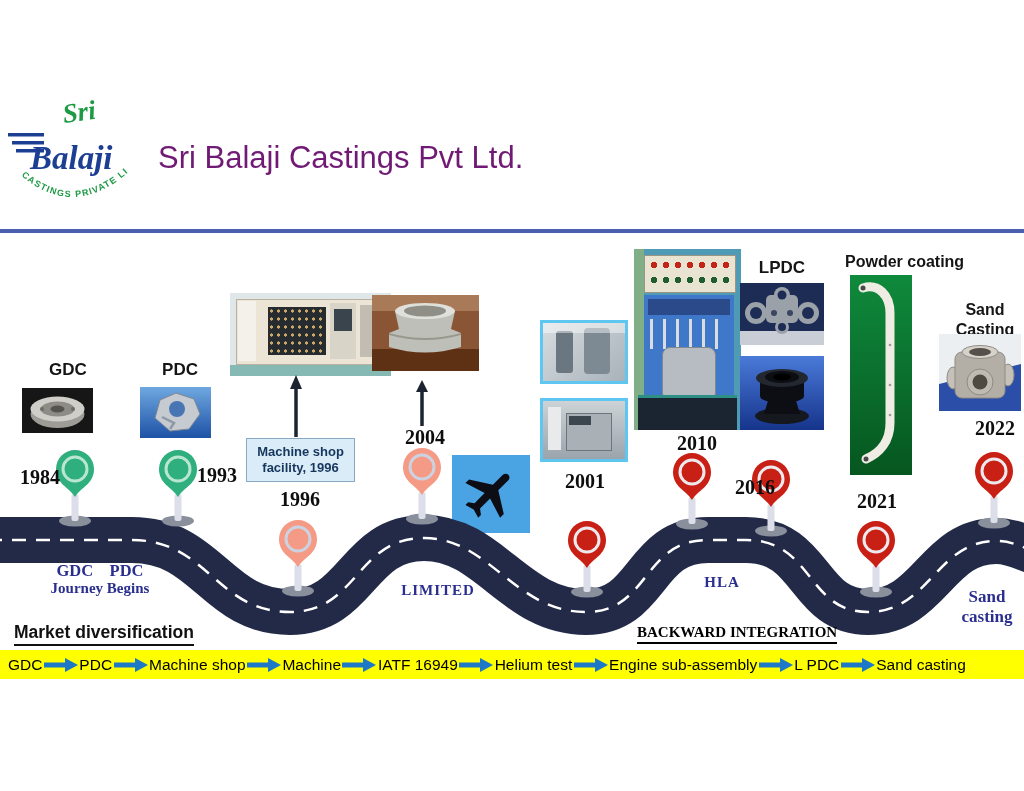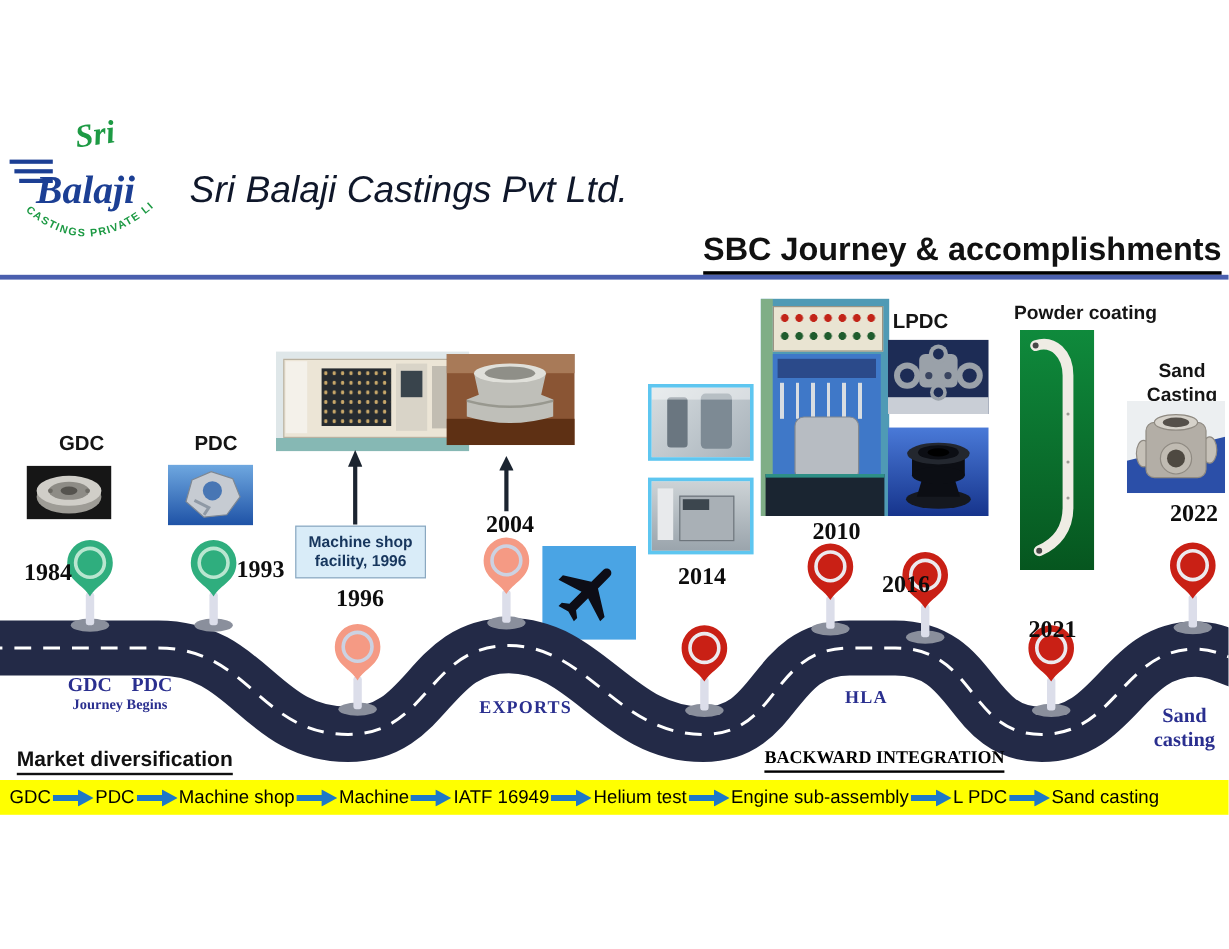--- a/index.html
+++ b/index.html
@@ -1,20 +1,20 @@
 <!DOCTYPE html>
 <html><head>
 <meta charset="utf-8">
 <style>
   html,body{margin:0;padding:0;background:#fff;}
   .slide{position:relative;width:1024px;height:791px;background:#fff;overflow:hidden;
          font-family:"Liberation Sans",sans-serif;color:#111;}
   .abs{position:absolute;}
   
-  .company-name{left:158px;top:140px;font-size:31px;color:#0f172a;font-style:italic;}
+  .company-name{left:158px;top:140px;font-size:31px;color:#701a75;}
   .slide-title{right:6px;top:193px;font-size:27px;font-weight:bold;
                border-bottom:3px solid #000;padding-bottom:2px;}
   .divider{left:0;top:229px;width:1024px;height:4px;background:#4a5fae;}
   
   .cap{font-weight:bold;color:#151515;}
   .photo{position:absolute;overflow:hidden;}
   .photo svg{display:block;}
   .blue-border{border:3px solid #5ec6f0;}
   
   .note-box{left:246px;top:438px;width:107px;height:42px;background:#d9ecf8;
@@ -58,21 +58,20 @@
       <defs>
           <path id="arcpath" d="M 12,88 Q 68,138 126,84" fill="none"></path>
         </defs>
       <text font-family="Liberation Sans,sans-serif" font-size="9" font-weight="bold" fill="#1d9a44" letter-spacing="1.2">
         <textPath href="#arcpath" startOffset="4"><tspan id="arc-tspan">CASTINGS PRIVATE LIMITED</tspan></textPath>
       </text>
     </svg>
   </div>
 
   <div class="abs company-name">Sri Balaji Castings Pvt Ltd.</div>
-  <div class="abs slide-title">SBC Journey &amp; accomplishments</div>
   <div class="abs divider"></div>
 
   <div class="abs cap" style="left:30px;top:360px;width:76px;text-align:center;font-size:17px;">GDC</div>
   <div class="photo" style="left:22px;top:388px;width:71px;height:45px;">
     <svg width="71" height="45" viewBox="0 0 71 45">
       <rect width="71" height="45" fill="#161616"></rect>
       <ellipse cx="35.5" cy="26" rx="27" ry="14" fill="#9e9c96"></ellipse>
       <ellipse cx="35.5" cy="21" rx="27" ry="12.5" fill="#d0cec8"></ellipse>
       <ellipse cx="35.5" cy="21" rx="17" ry="7.5" fill="#8e8c86"></ellipse>
       <ellipse cx="35.5" cy="21" rx="7" ry="3.5" fill="#55534e"></ellipse>
@@ -160,21 +159,21 @@
     <div class="abs" style="left:14px;top:26px;width:82px;height:10px;
          background-image:radial-gradient(circle,#1f5c2e 3px, rgba(0,0,0,0) 3.5px);background-size:12px 10px;"></div>
     <div class="abs" style="left:10px;top:46px;width:90px;height:100px;background:#3f78c8;"></div>
     <div class="abs" style="left:14px;top:50px;width:82px;height:16px;background:#2b4a8a;"></div>
     <div class="abs" style="left:16px;top:70px;width:78px;height:30px;
          background-image:repeating-linear-gradient(90deg,#d8dde2 0 3px, rgba(0,0,0,0) 3px 13px);"></div>
     <div class="abs" style="left:28px;top:98px;width:52px;height:52px;background:#b7bcc2;border-radius:8px;border:1px solid #828890;"></div>
     <div class="abs" style="left:4px;top:146px;width:99px;height:35px;background:#1a2531;border-top:3px solid #2e8f86;"></div>
   </div>
 
-  <div class="abs cap" style="left:744px;top:258px;width:76px;text-align:left;font-size:17px;">LPDC</div>
+  <div class="abs cap" style="left:744px;top:258px;width:76px;text-align:center;font-size:17px;">LPDC</div>
   <div class="photo" style="left:740px;top:283px;width:84px;height:62px;">
     <svg width="84" height="62" viewBox="0 0 84 62">
       <rect width="84" height="62" fill="#1d2c55"></rect>
       <rect y="48" width="84" height="14" fill="#c9ced6"></rect>
       <rect x="26" y="12" width="32" height="28" rx="5" fill="#9aa1a9"></rect>
       <circle cx="16" cy="30" r="11" fill="#9aa1a9"></circle>
         <circle cx="16" cy="30" r="6" fill="#1d2c55"></circle>
       <circle cx="68" cy="30" r="11" fill="#9aa1a9"></circle>
         <circle cx="68" cy="30" r="6" fill="#1d2c55"></circle>
       <circle cx="42" cy="12" r="8" fill="#9aa1a9"></circle>
@@ -278,54 +277,54 @@
           <path d="M 0,-24 C -6,-34 -19,-37 -19,-52 A 19,19 0 1 1 19,-52 C 19,-37 6,-34 0,-24 Z" fill="#f59a84"></path>
           <circle cx="0" cy="-52" r="12" fill="none" stroke="#ccd2e2" stroke-width="3"></circle>
         </svg></div>
       <div class="year-label" style="left: 425px; top: 426px;">2004</div>
       <div class="pin" style="left: 565px; top: 520px;"><svg width="44" height="78" viewBox="-22 -72 44 78">
           <ellipse cx="0" cy="0" rx="16" ry="5.5" fill="#8a8f9c"></ellipse>
           <rect x="-3.5" y="-27" width="7" height="27" rx="2" fill="#dcdeea"></rect>
           <path d="M 0,-24 C -6,-34 -19,-37 -19,-52 A 19,19 0 1 1 19,-52 C 19,-37 6,-34 0,-24 Z" fill="#c92015"></path>
           <circle cx="0" cy="-52" r="12" fill="none" stroke="#eceaee" stroke-width="3"></circle>
         </svg></div>
-      <div class="year-label" style="left: 585px; top: 470px;">2014</div>
+      <div class="year-label" style="left: 585px; top: 470px;">2001</div>
       <div class="pin" style="left: 670px; top: 452px;"><svg width="44" height="78" viewBox="-22 -72 44 78">
           <ellipse cx="0" cy="0" rx="16" ry="5.5" fill="#8a8f9c"></ellipse>
           <rect x="-3.5" y="-27" width="7" height="27" rx="2" fill="#dcdeea"></rect>
           <path d="M 0,-24 C -6,-34 -19,-37 -19,-52 A 19,19 0 1 1 19,-52 C 19,-37 6,-34 0,-24 Z" fill="#c92015"></path>
           <circle cx="0" cy="-52" r="12" fill="none" stroke="#eceaee" stroke-width="3"></circle>
         </svg></div>
       <div class="year-label" style="left: 697px; top: 432px;">2010</div>
       <div class="pin" style="left: 749px; top: 459px;"><svg width="44" height="78" viewBox="-22 -72 44 78">
           <ellipse cx="0" cy="0" rx="16" ry="5.5" fill="#8a8f9c"></ellipse>
           <rect x="-3.5" y="-27" width="7" height="27" rx="2" fill="#dcdeea"></rect>
           <path d="M 0,-24 C -6,-34 -19,-37 -19,-52 A 19,19 0 1 1 19,-52 C 19,-37 6,-34 0,-24 Z" fill="#c92015"></path>
           <circle cx="0" cy="-52" r="12" fill="none" stroke="#eceaee" stroke-width="3"></circle>
         </svg></div>
       <div class="year-label" style="left: 755px; top: 446px; margin-top: 30px;">2016</div>
       <div class="pin" style="left: 854px; top: 520px;"><svg width="44" height="78" viewBox="-22 -72 44 78">
           <ellipse cx="0" cy="0" rx="16" ry="5.5" fill="#8a8f9c"></ellipse>
           <rect x="-3.5" y="-27" width="7" height="27" rx="2" fill="#dcdeea"></rect>
           <path d="M 0,-24 C -6,-34 -19,-37 -19,-52 A 19,19 0 1 1 19,-52 C 19,-37 6,-34 0,-24 Z" fill="#c92015"></path>
           <circle cx="0" cy="-52" r="12" fill="none" stroke="#eceaee" stroke-width="3"></circle>
         </svg></div>
-      <div class="year-label" style="left: 877px; top: 490px; margin-top: 24px;">2021</div>
+      <div class="year-label" style="left: 877px; top: 490px;">2021</div>
       <div class="pin" style="left: 972px; top: 451px;"><svg width="44" height="78" viewBox="-22 -72 44 78">
           <ellipse cx="0" cy="0" rx="16" ry="5.5" fill="#8a8f9c"></ellipse>
           <rect x="-3.5" y="-27" width="7" height="27" rx="2" fill="#dcdeea"></rect>
           <path d="M 0,-24 C -6,-34 -19,-37 -19,-52 A 19,19 0 1 1 19,-52 C 19,-37 6,-34 0,-24 Z" fill="#c92015"></path>
           <circle cx="0" cy="-52" r="12" fill="none" stroke="#eceaee" stroke-width="3"></circle>
         </svg></div>
       <div class="year-label" style="left: 995px; top: 417px;">2022</div>
     </div>
 
   <div class="road-label pre" style="left:30px;top:561px;width:140px;font-size:16.5px;">GDC    PDC</div>
-  <div class="road-label" style="left:20px;top:580px;width:160px;font-size:12px;">Journey Begins</div>
-  <div class="road-label" style="left:388px;top:582px;width:100px;font-size:15px;letter-spacing:1px;">EXPORTS</div>
+  <div class="road-label" style="left:20px;top:580px;width:160px;font-size:15px;">Journey Begins</div>
+  <div class="road-label" style="left:388px;top:582px;width:100px;font-size:15px;letter-spacing:1px;">LIMITED</div>
   <div class="road-label" style="left:692px;top:574px;width:60px;font-size:15px;letter-spacing:1px;">HLA</div>
   <div class="road-label" style="left:952px;top:587px;width:70px;font-size:17px;">Sand</div>
   <div class="road-label" style="left:952px;top:607px;width:70px;font-size:17px;">casting</div>
 
   <div class="abs backward">BACKWARD INTEGRATION</div>
   <div class="abs market">Market diversification</div>
 
   <div id="flow-bar" class="abs flow-bar">
       <span class="flow-step">GDC</span>
       <span class="flow-arrow">

